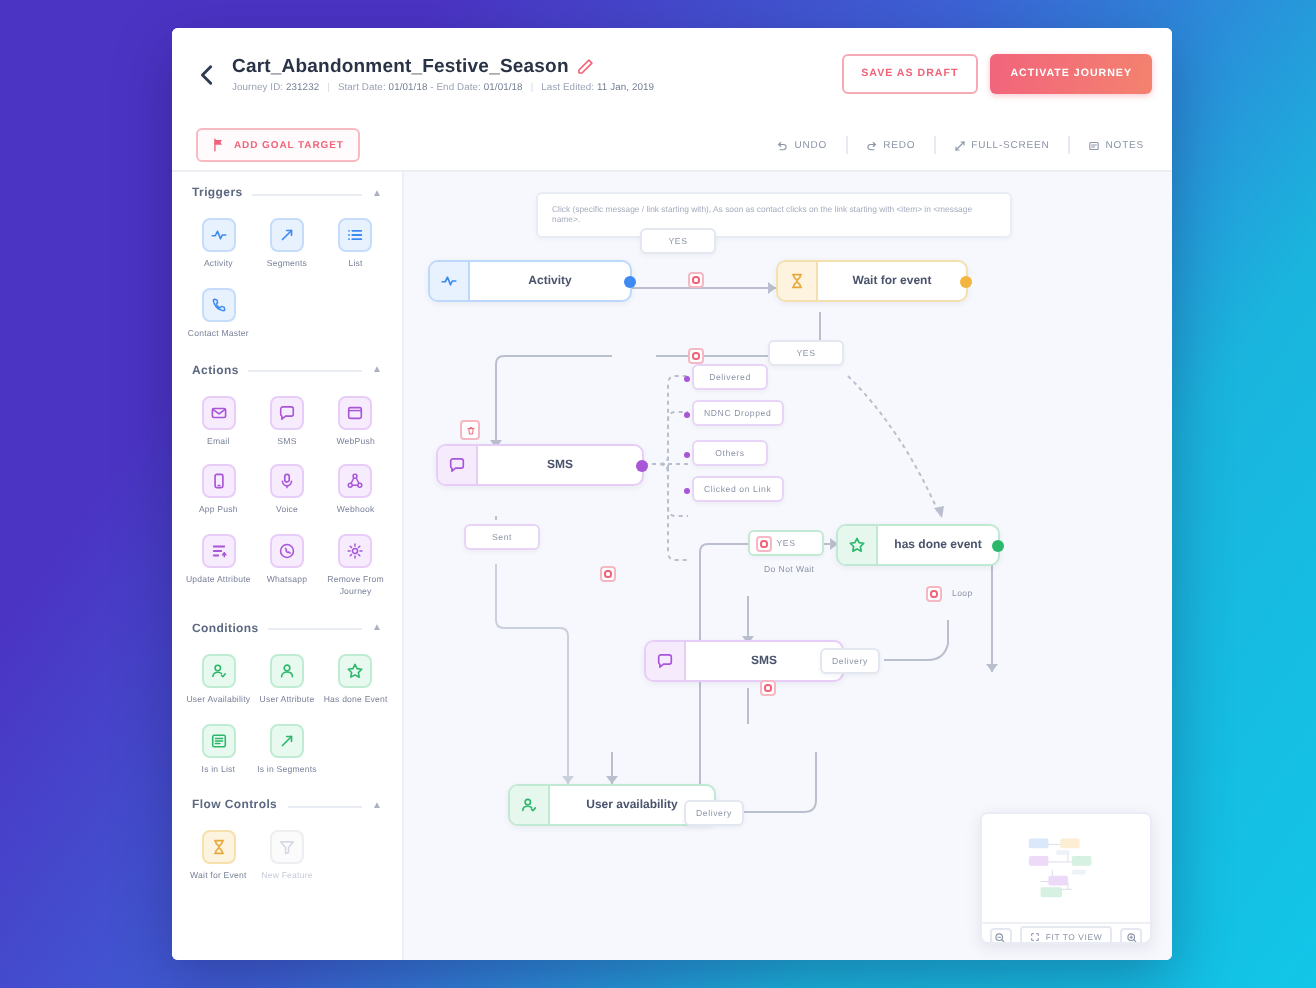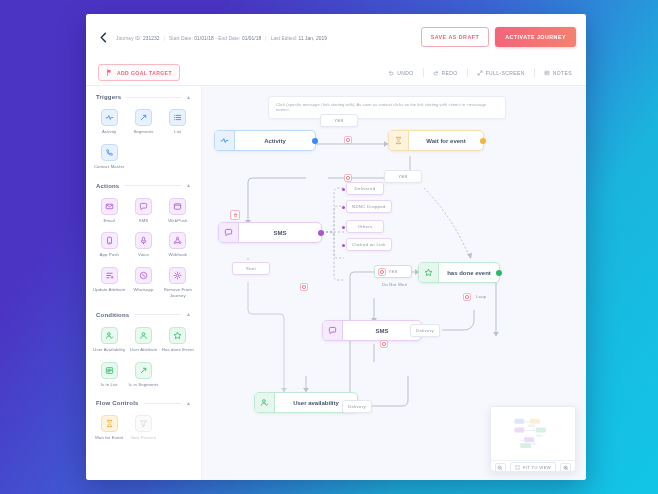--- a/index.html
+++ b/index.html
@@ -271,20 +271,26 @@
 <div class="window">
 
   <div class="hdr">
     <div class="back-btn">
       <svg viewBox="0 0 12 12" width="11" height="11">
         <path d="M8 1.5L3.5 6L8 10.5" stroke="#2f3b52" stroke-width="1.6" fill="none" stroke-linecap="round" stroke-linejoin="round"></path>
       </svg>
     </div>
 
     <div class="hdr-txt">
+      <div class="title-row">
+        <span class="j-title">Cart_Abandonment_Festive_Season</span>
+        <svg class="pencil-icon" viewBox="0 0 12 12">
+          <path d="M8.6 1.4l2 2L4 10H2V8z" stroke="#f0647a" stroke-width="1.1" fill="none" stroke-linejoin="round"></path>
+        </svg>
+      </div>
       <div class="meta-row">
         <span>Journey ID:</span>&nbsp;
         <span class="meta-b">231232</span>
         <span class="meta-sep">|</span>
         <span>Start Date:</span>&nbsp;
         <span class="meta-b">01/01/18</span>&nbsp;
         <span>- End Date:</span>&nbsp;
         <span class="meta-b">01/01/18</span>
         <span class="meta-sep">|</span>
         <span>Last Edited:</span>&nbsp;

